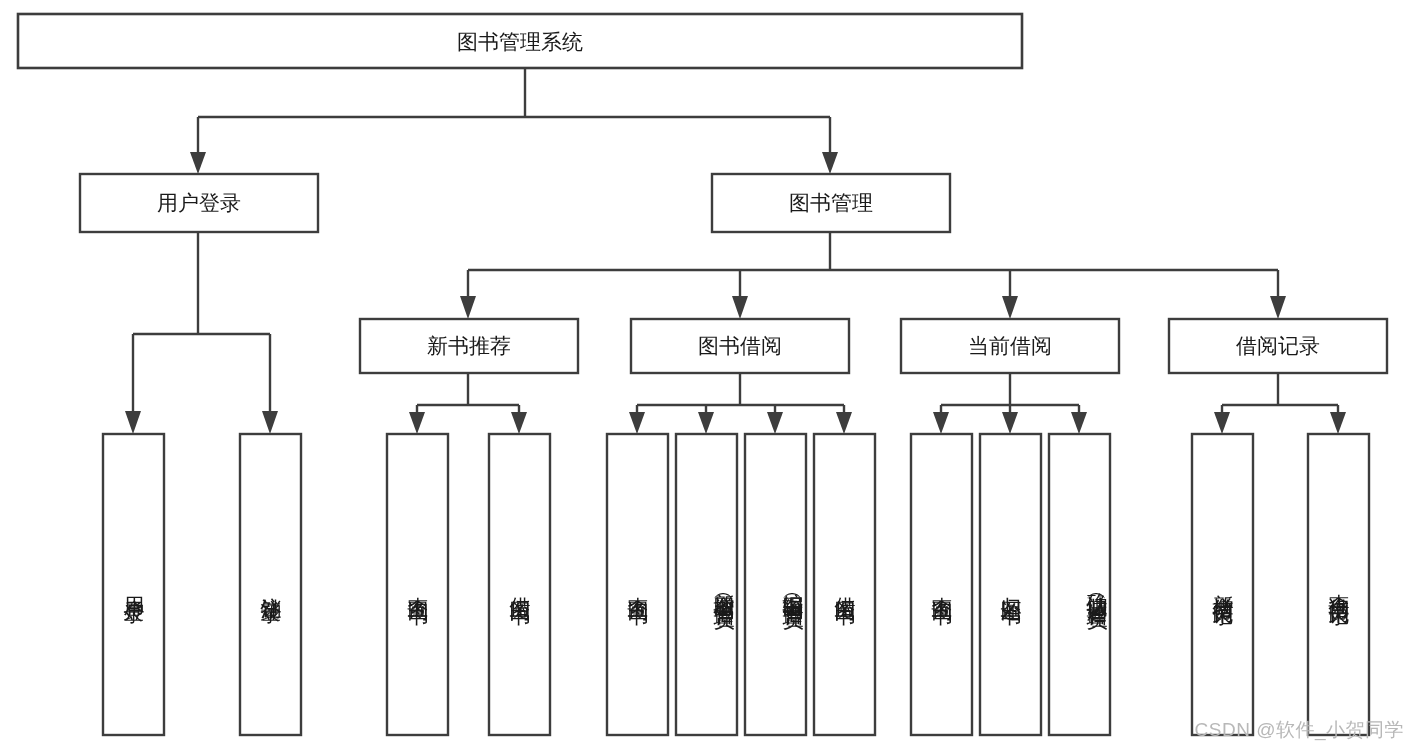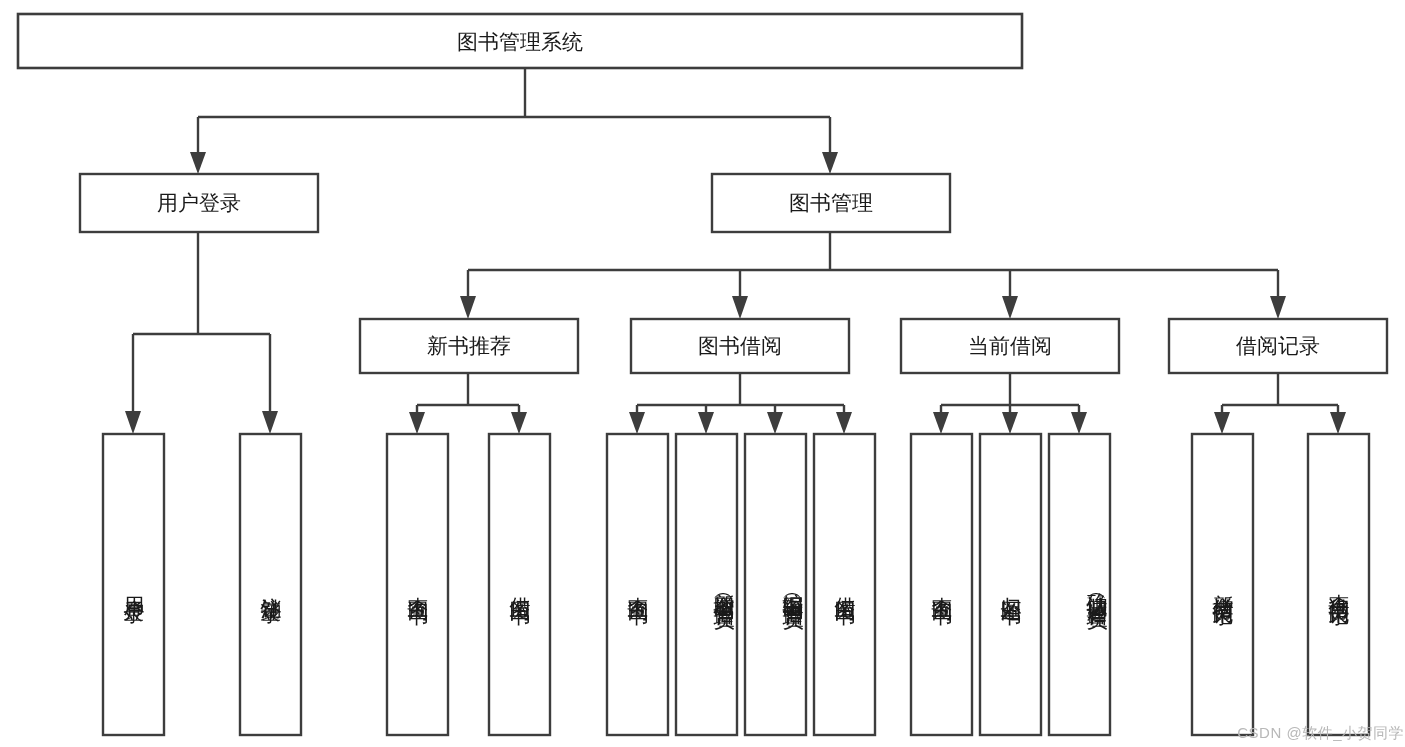--- a/index.html
+++ b/index.html
@@ -66,21 +66,21 @@
     justify-content: center;
     text-align: center;
     white-space: nowrap;
     user-select: none;
   }
   .watermark {
     position: absolute;
     right: 8px;
     bottom: 4px;
     font-family: "Liberation Sans", "DejaVu Sans", sans-serif;
-    font-size: 15px;
+    font-size: 19px;
     color: #b8b8b8;
     letter-spacing: 0.5px;
     white-space: nowrap;
   }
 </style>
 </head>
 <body>
 
 <div id="diagram-root">
 

